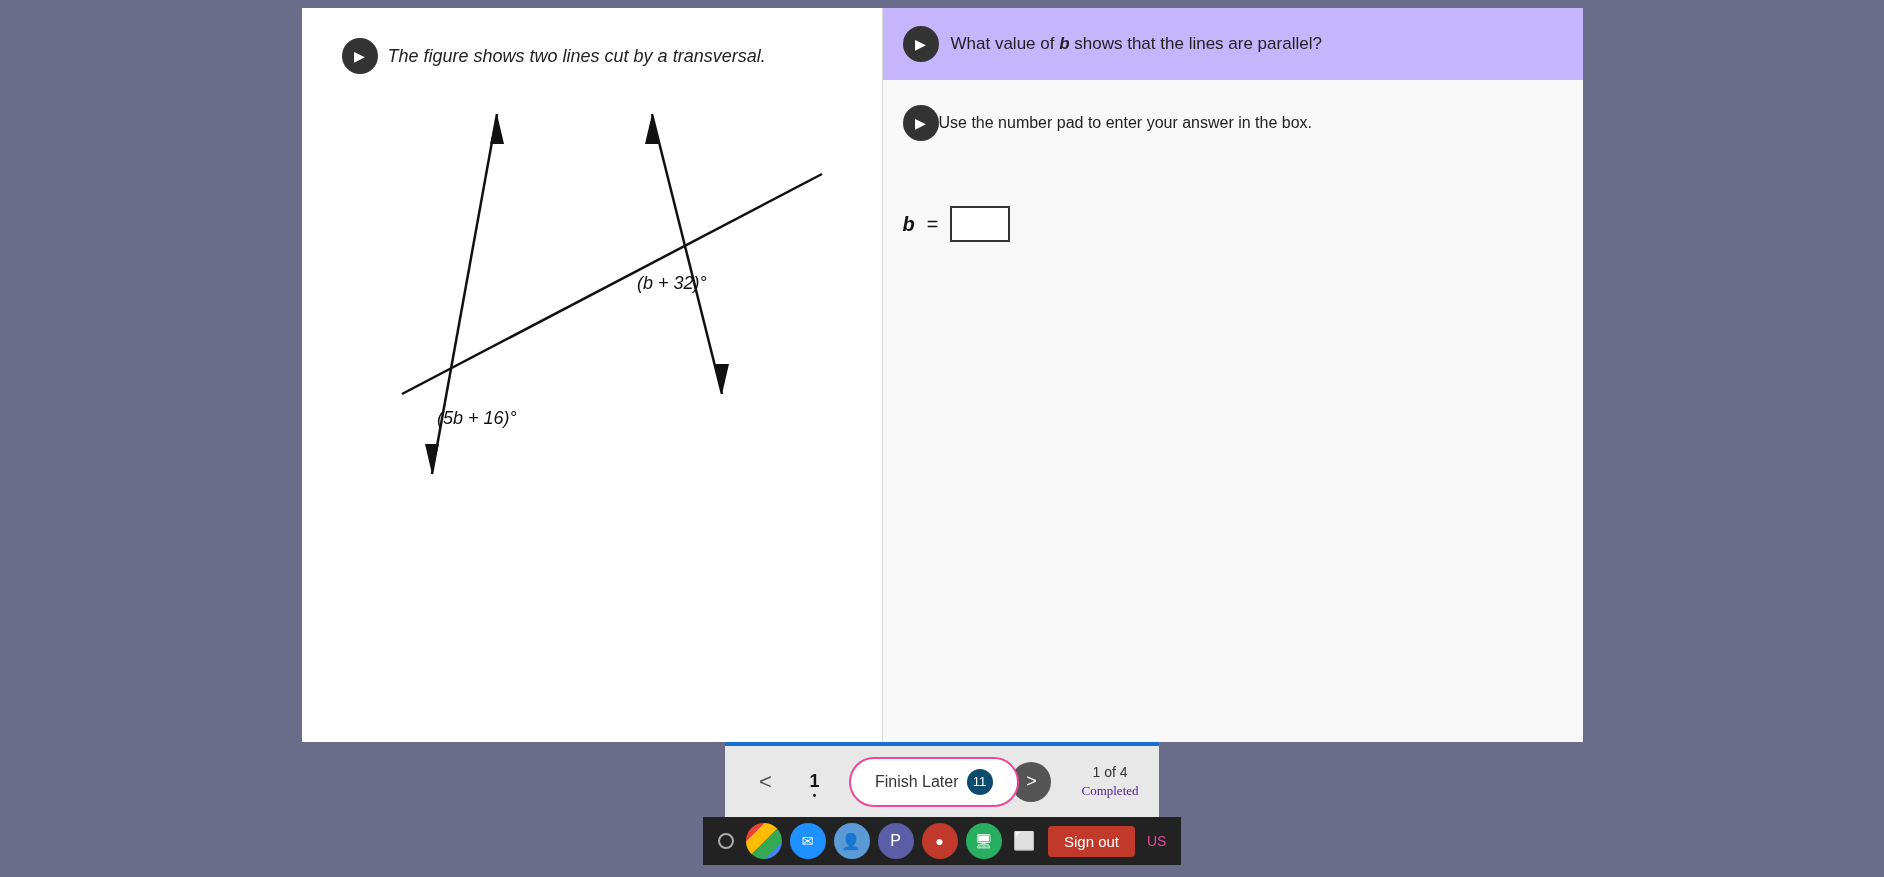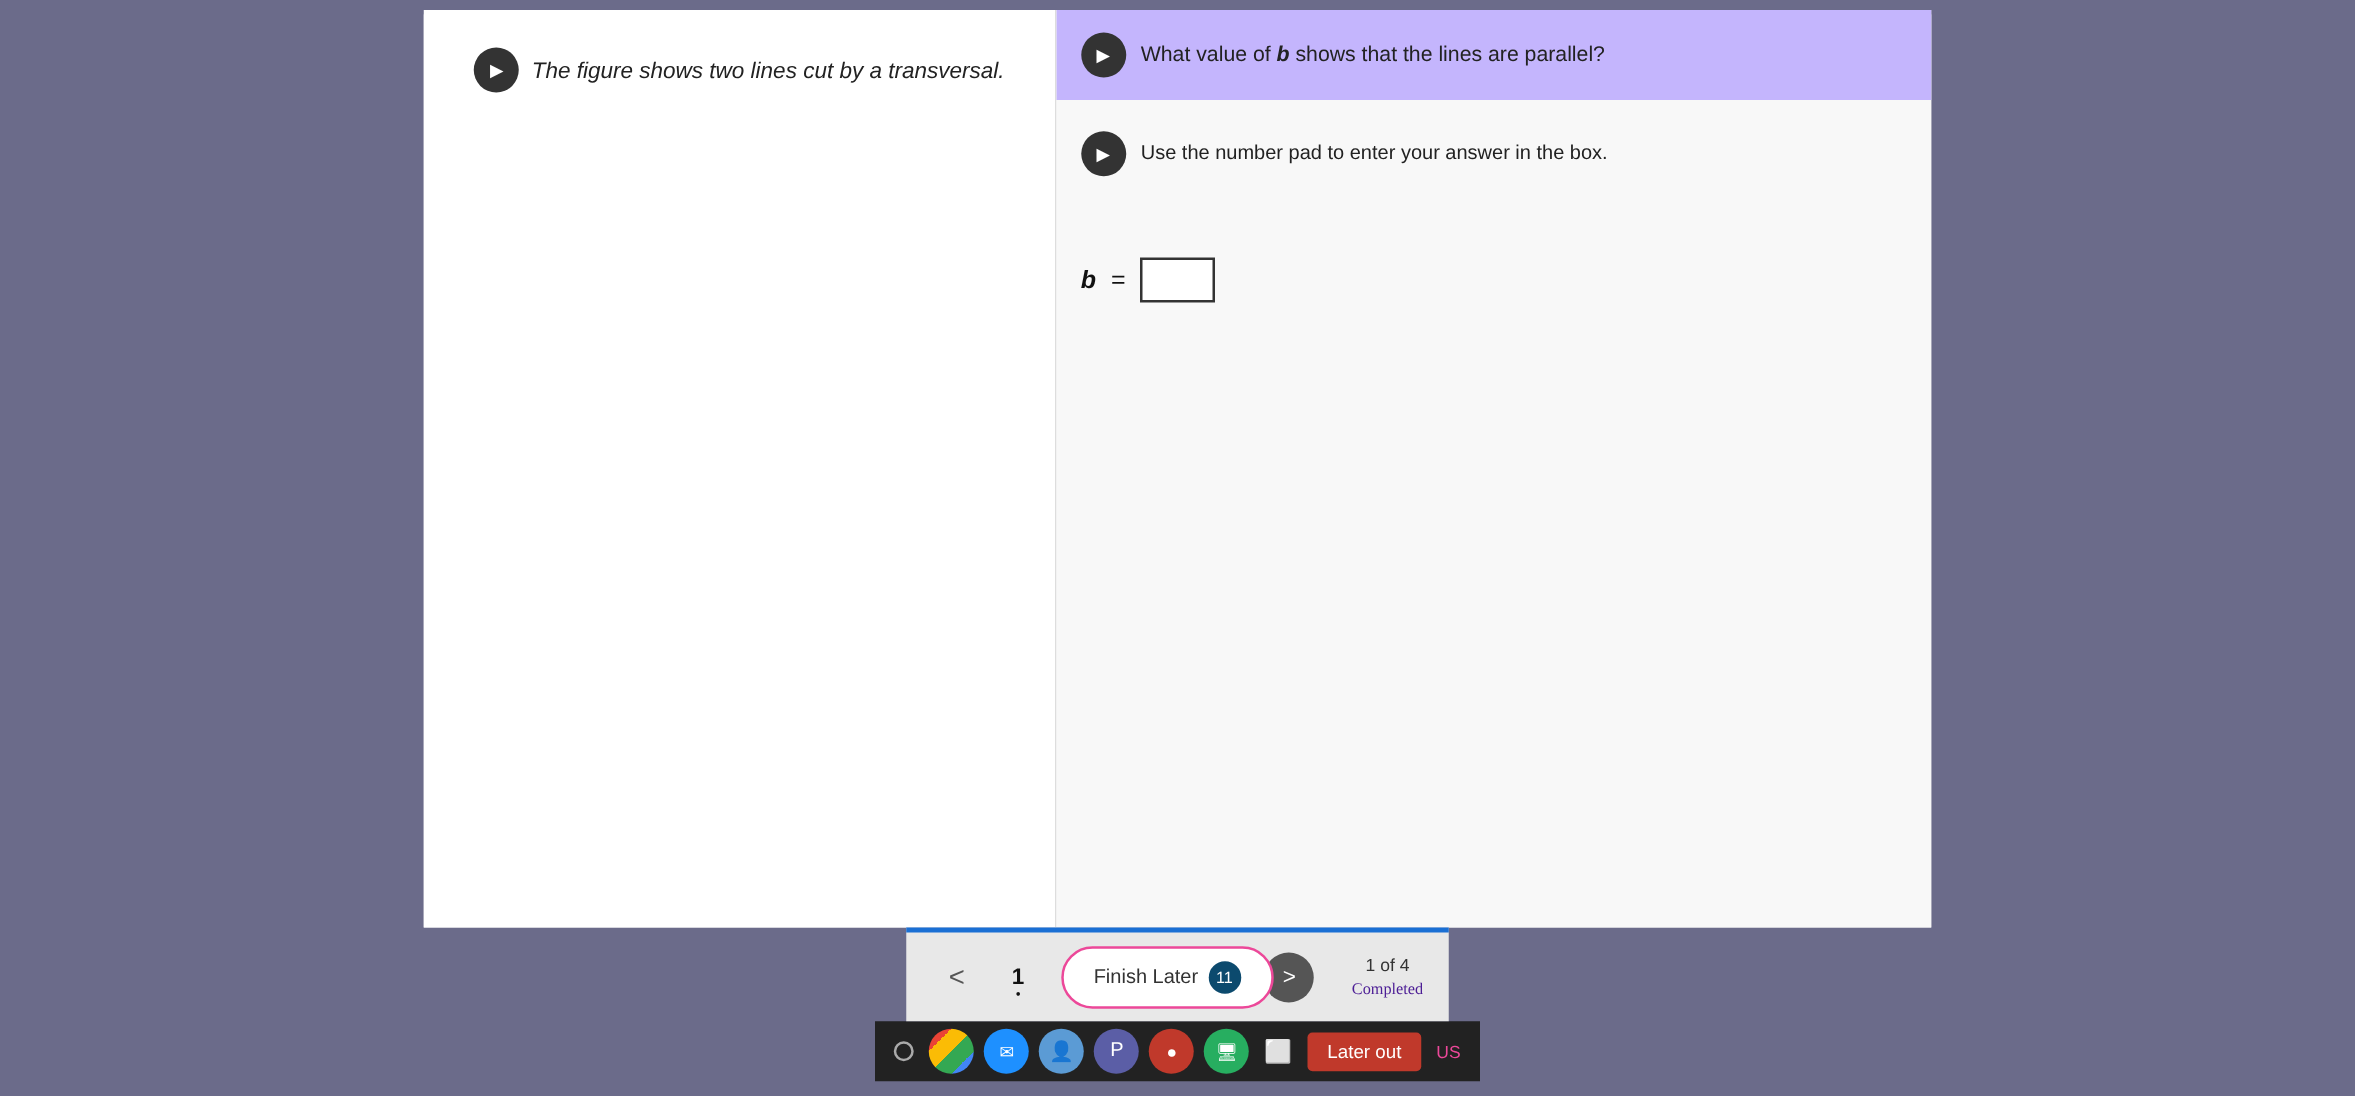--- a/index.html
+++ b/index.html
@@ -103,21 +103,20 @@
       font-weight: bold;
     }
 
     .instructions-area {
       padding: 25px 20px;
     }
 
     .instruction-line {
       display: flex;
       align-items: center;
-      gap: 12px;
       margin-bottom: 20px;
     }
 
     .instruction-text {
       font-size: 16px;
       color: #222;
     }
 
     .answer-area {
       padding: 20px 20px;
@@ -337,20 +336,41 @@
 <div class="screen">
 
   <div class="main-content">
 
     <div class="left-panel">
       <div class="question-header">
         <div class="audio-btn"></div>
         <span class="question-text">The figure shows two lines cut by a transversal.</span>
       </div>
 
+      <div class="figure-area">
+        <svg width="500" height="420" viewBox="0 0 500 420">
+
+          <line x1="155" y1="20" x2="90" y2="380" stroke="#111" stroke-width="2.5"></line>
+
+          <polygon points="155,20 148,50 162,50" fill="#111"></polygon>
+
+          <polygon points="90,380 83,350 97,350" fill="#111"></polygon>
+
+          <line x1="310" y1="20" x2="380" y2="300" stroke="#111" stroke-width="2.5"></line>
+
+          <polygon points="310,20 303,50 317,50" fill="#111"></polygon>
+
+          <polygon points="380,300 373,270 387,270" fill="#111"></polygon>
+
+          <line x1="60" y1="300" x2="480" y2="80" stroke="#111" stroke-width="2.5"></line>
+
+          <text x="295" y="195" font-size="18" font-style="italic" fill="#111">(b + 32)°</text>
+          <text x="95" y="330" font-size="18" font-style="italic" fill="#111">(5b + 16)°</text>
+        </svg>
+      </div>
     </div>
 
     <div class="right-panel">
       <div class="question-banner">
         <div class="audio-btn"></div>
         <span class="question-banner-text">
           What value of <em>b</em> shows that the lines are parallel?
         </span>
       </div>
 
@@ -400,17 +420,17 @@
       <div class="taskbar-icon chrome" title="Chrome"></div>
       <div class="taskbar-icon mail" style="color:white; font-size:14px;">✉</div>
       <div class="taskbar-icon user" style="color:white; font-size:16px;">👤</div>
       <div class="taskbar-icon office" style="color:white; font-size:16px; background:#5b5ea6;">P</div>
       <div class="taskbar-icon circle-app" style="color:white; font-size:14px;">●</div>
       <div class="taskbar-icon monitor" style="color:white; font-size:14px;">🖥</div>
     </div>
 
     <div class="taskbar-right">
       <span class="monitor-icon-taskbar">⬜</span>
-      <button class="sign-out-btn">Later out</button>
+      <button class="sign-out-btn">Sign out</button>
       <span class="lang-label">US</span>
     </div>
   </div>
 </div>
 
 </body></html>

